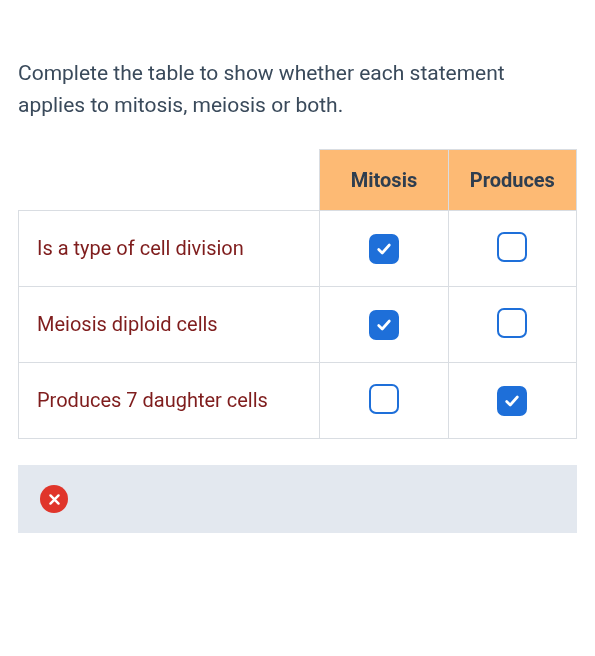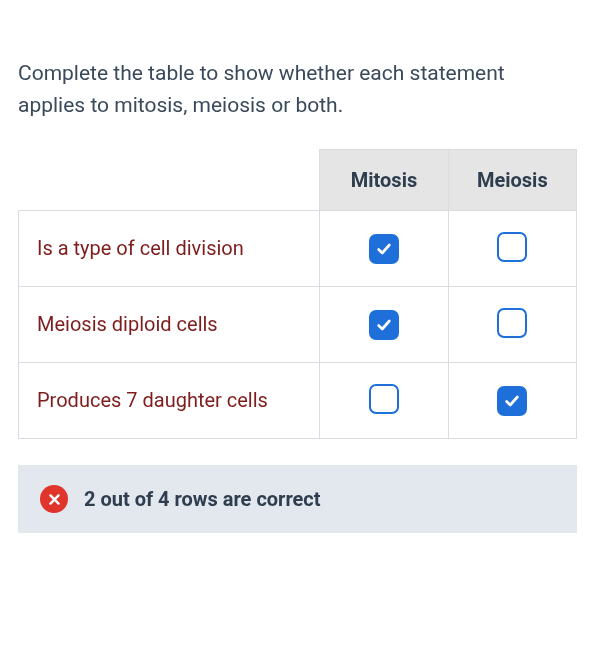--- a/index.html
+++ b/index.html
@@ -23,21 +23,21 @@
     border-collapse: collapse;
     width: 100%;
     table-layout: fixed;
   }
   table.answer-table th,
   table.answer-table td {
     border: 1px solid #d9dde2;
     vertical-align: middle;
   }
   table.answer-table thead th {
-    background: #e5e5e5;
+    background: #fdba74;
     font-weight: 700;
     font-size: 20px;
     color: #2f3e4f;
     padding: 18px 10px;
     text-align: center;
   }
   table.answer-table thead th.corner {
     background: #fff;
     border-top: none;
     border-left: none;
@@ -120,21 +120,21 @@
 <table class="answer-table">
   <colgroup>
     <col class="stmt-col">
     <col class="opt-col">
     <col class="opt-col">
   </colgroup>
   <thead>
     <tr>
       <th class="corner"></th>
       <th>Mitosis</th>
-      <th>Meiosis</th>
+      <th>Produces</th>
     </tr>
   </thead>
   <tbody id="rows-body">
       <tr>
         <td class="stmt">Is a type of cell division</td>
         <td class="opt"><span class="checkbox checked">
             <svg viewBox="0 0 18 18">
               <path d="M3 9.5 L7 13.5 L15 4.5"></path>
             </svg>
           </span></td>
@@ -160,14 +160,13 @@
       </tr>
     </tbody>
 </table>
 
 <div class="feedback">
   <span class="icon-circle">
     <svg viewBox="0 0 16 16">
         <path d="M3 3 L13 13 M13 3 L3 13"></path>
       </svg>
   </span>
-  <span class="feedback-text">2 out of 4 rows are correct</span>
 </div>
 
 </body></html>

